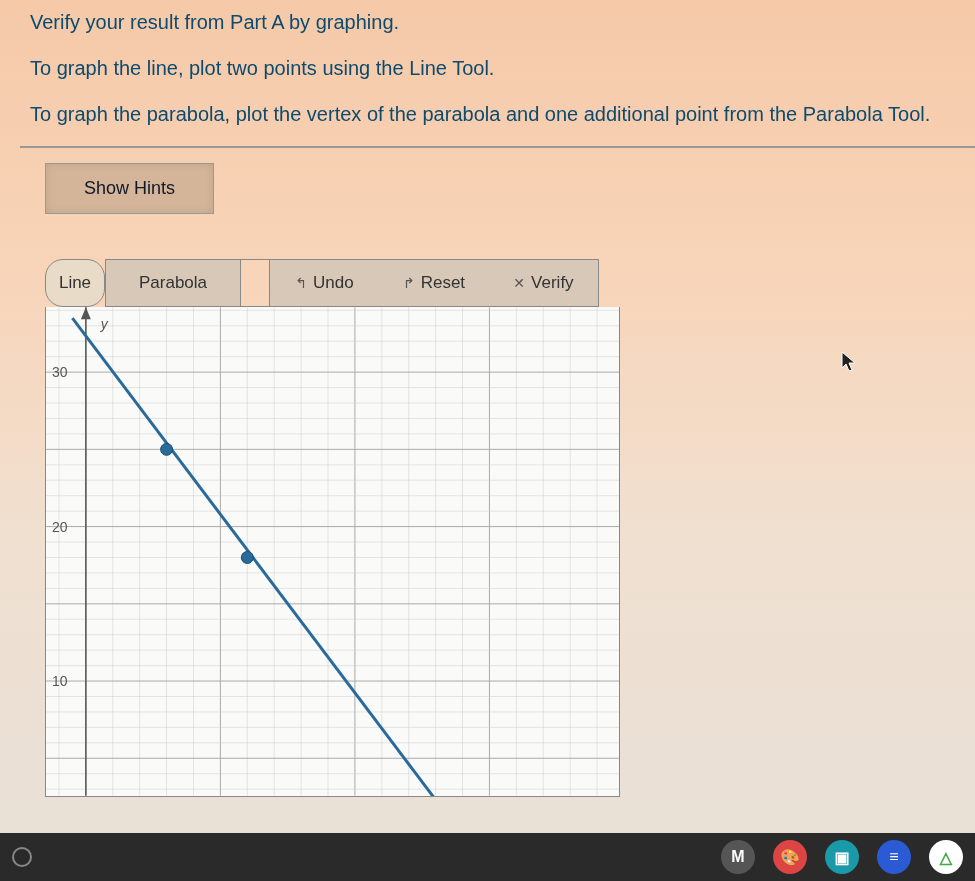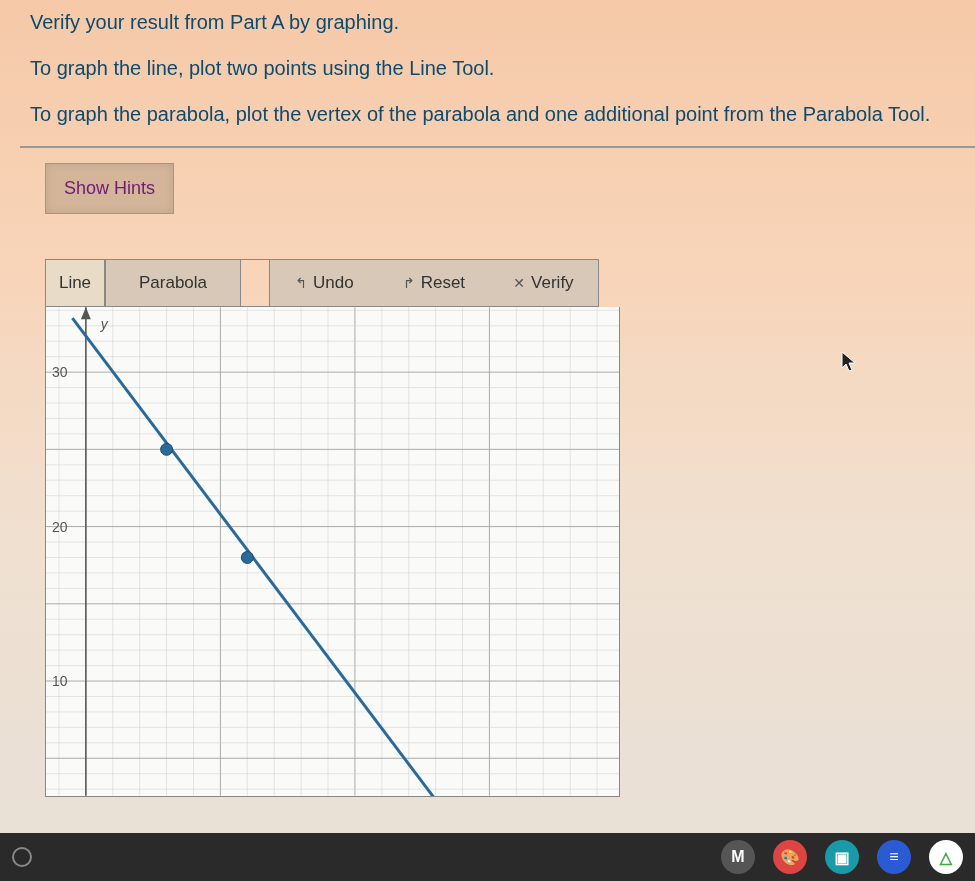--- a/index.html
+++ b/index.html
@@ -25,23 +25,23 @@
       margin-bottom: 18px;
     }
     .work-area {
       margin: 10px 0 0 20px;
       border-top: 2px solid #999;
       padding: 15px 0 0 25px;
     }
     .show-hints-btn {
       background: #d4b59a;
       border: 1px solid #999;
-      padding: 14px 18px;
+      padding: 14px 38px;
       font-size: 18px;
-      color: #701a75;
+      color: #0f172a;
       cursor: pointer;
       box-shadow: inset 0 0 8px rgba(0,0,0,0.1);
     }
     .tool-panel {
       margin-top: 45px;
       position: relative;
     }
     .toolbar {
       display: flex;
       height: 48px;
@@ -54,20 +54,21 @@
       align-items: center;
       justify-content: center;
       font-size: 17px;
       color: #333;
       cursor: pointer;
       gap: 6px;
     }
     .tool-line {
       width: 60px;
       background: #e8dcc8;
+      border-radius: 18px;
     }
     .tool-parabola {
       width: 136px;
     }
     .tool-spacer {
       width: 28px;
       border-left: none;
       border-right: none;
       background: transparent;
     }

